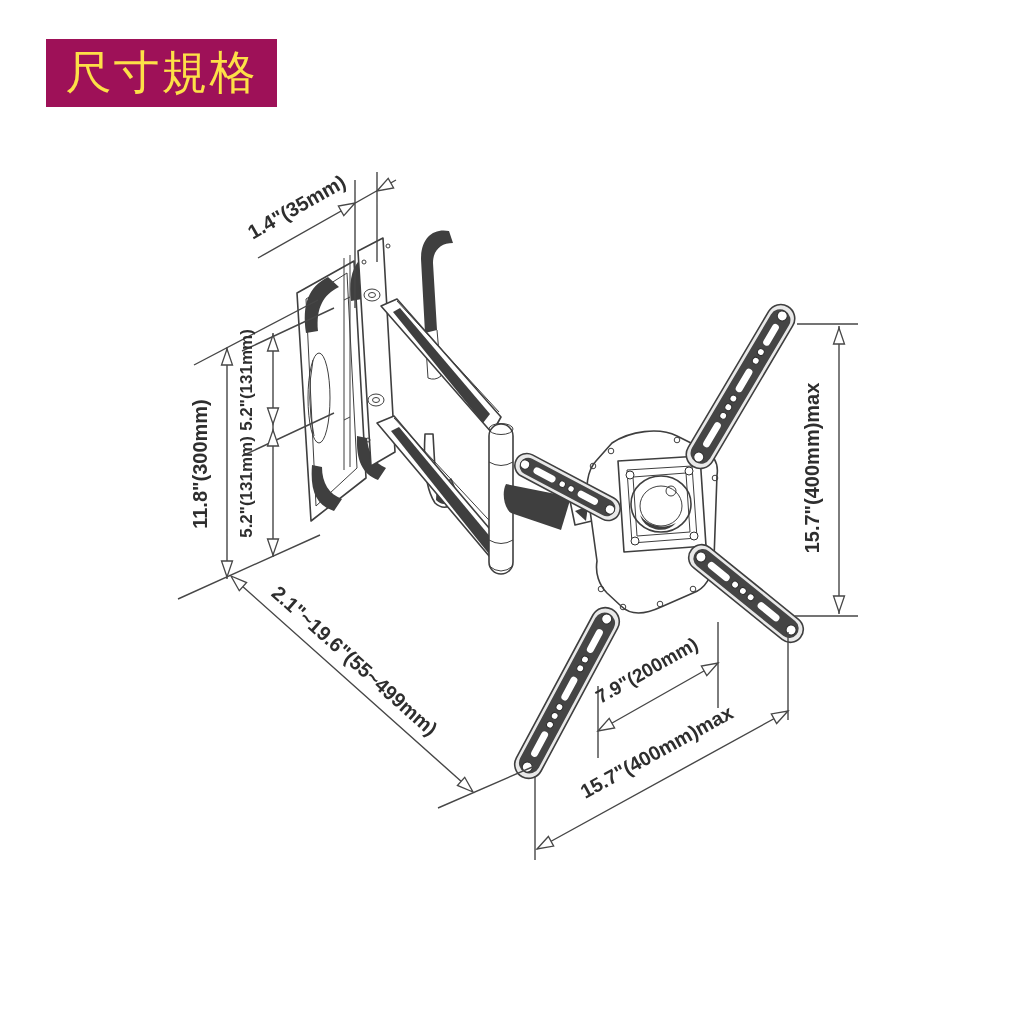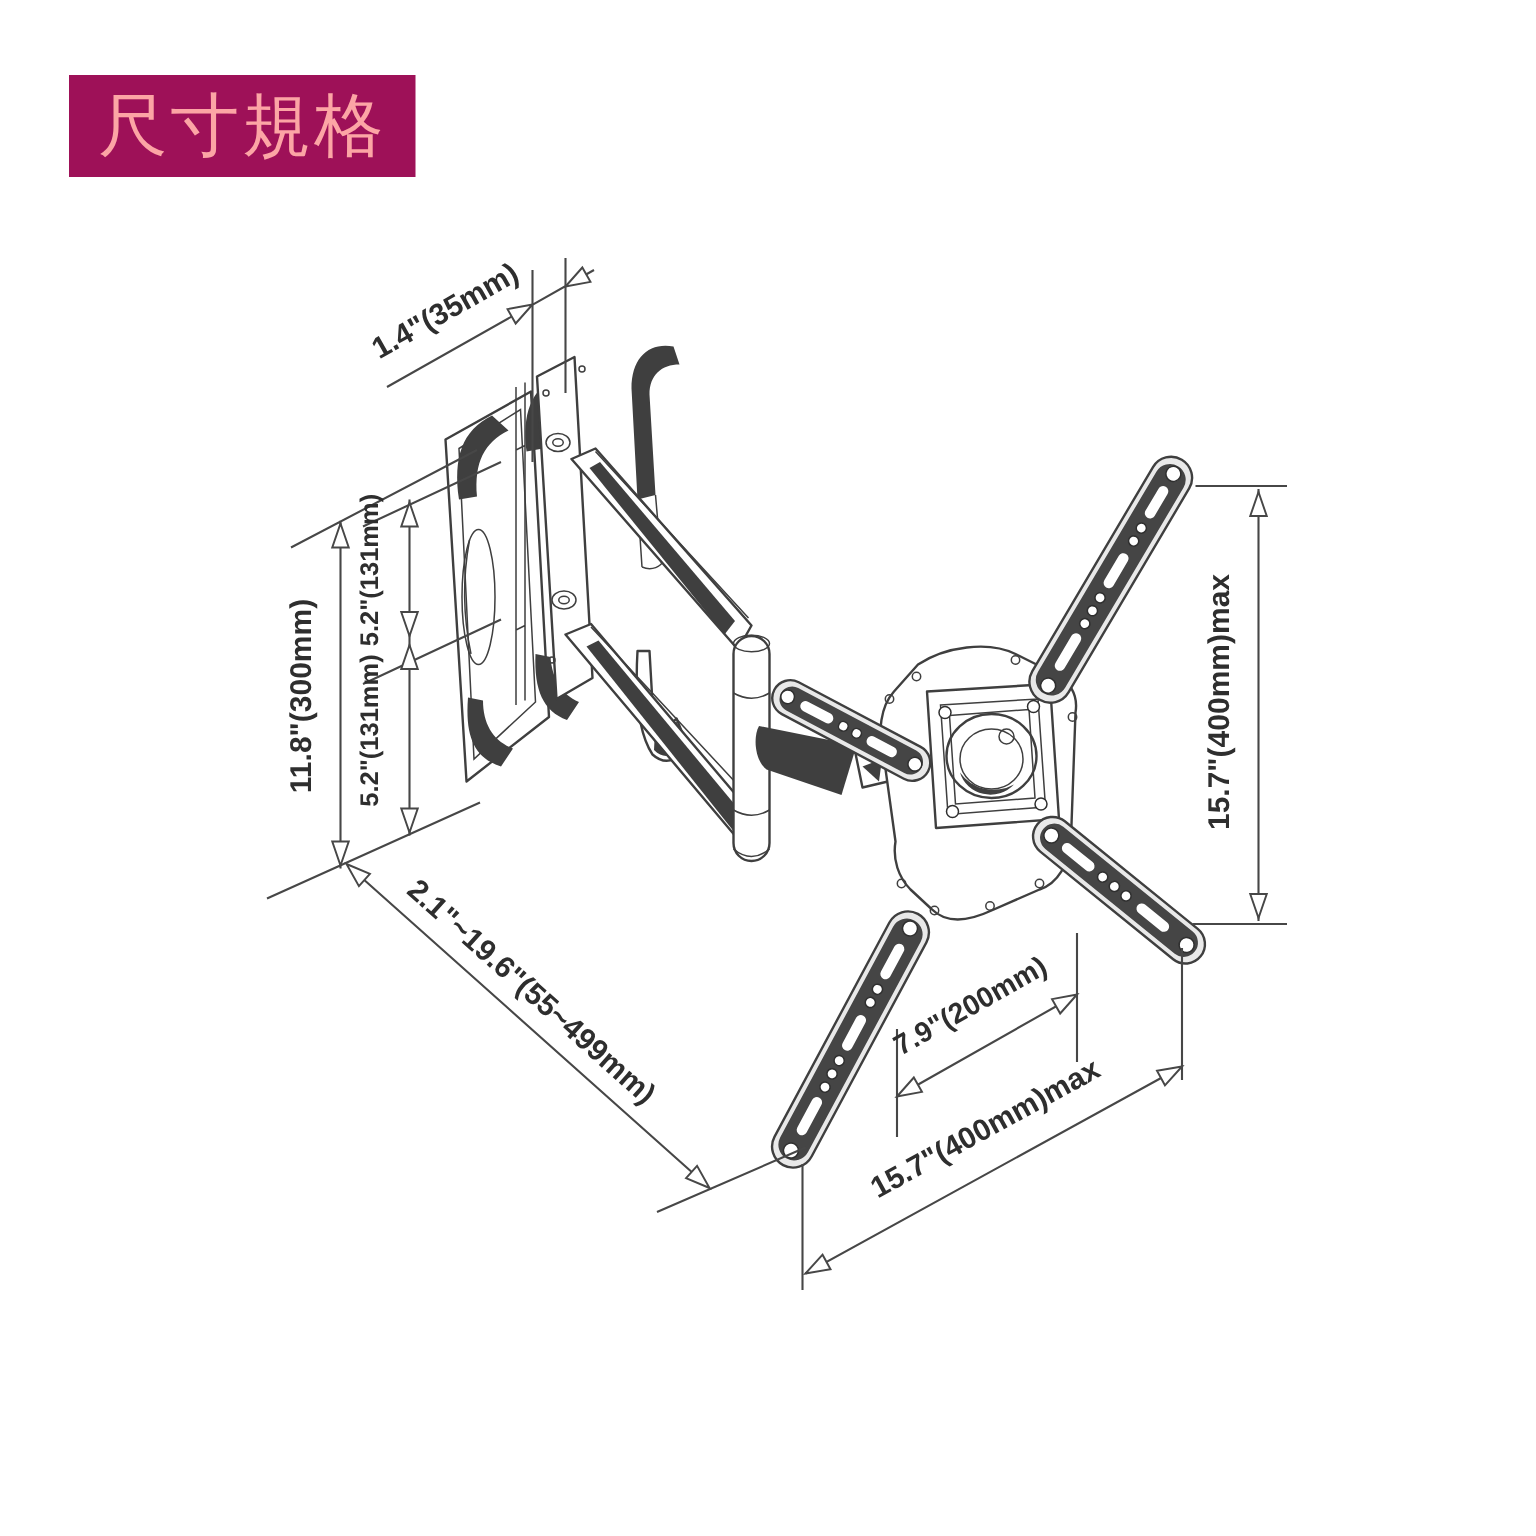--- a/index.html
+++ b/index.html
@@ -7,22 +7,22 @@
     --line:#474747;
     --text:#2e2e2e;
     --dark:#3f3f3f;
   }
   html,body{margin:0;padding:0;background:#ffffff;}
   #page{
     position:relative;width:1024px;height:1024px;background:#ffffff;overflow:hidden;
     font-family:"Liberation Sans","DejaVu Sans",sans-serif;
   }
   #badge{
-    position:absolute;left:46px;top:50px;width:231px;height:68px;
-    background:var(--accent);color:#fca5a5;
+    position:absolute;left:46px;top:39px;width:231px;height:68px;
+    background:var(--accent);color:#fde047;
     display:flex;align-items:center;justify-content:center;
     font-size:46px;font-weight:400;letter-spacing:2px;
   }
   svg text{
     font-family:"Liberation Sans","DejaVu Sans",sans-serif;
     font-weight:bold;fill:var(--text);
   }
   .ln{stroke:var(--line);stroke-width:1.4;fill:none;}
   .arrow{fill:#ffffff;stroke:var(--line);stroke-width:1.3;}
   .draw{stroke:var(--dark);stroke-width:1.6;fill:none;stroke-linejoin:round;stroke-linecap:round;}

